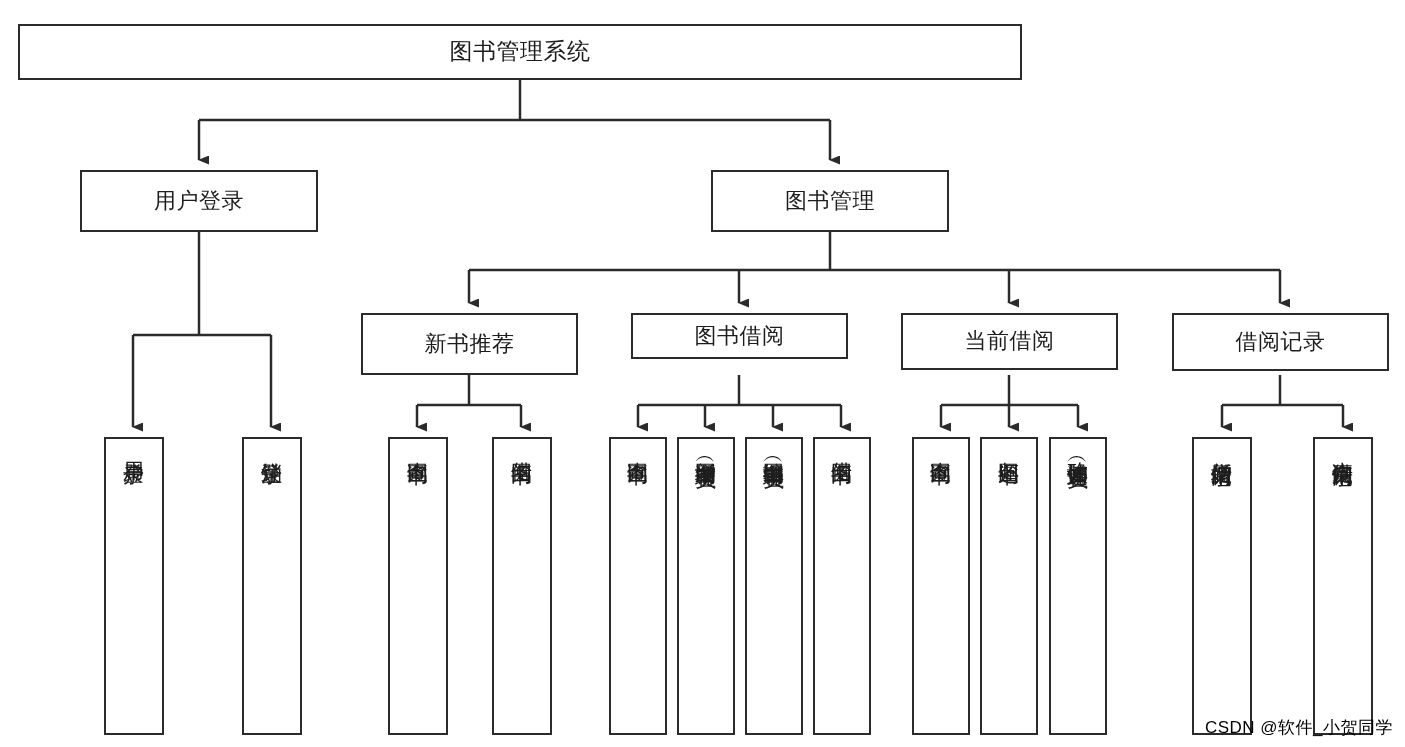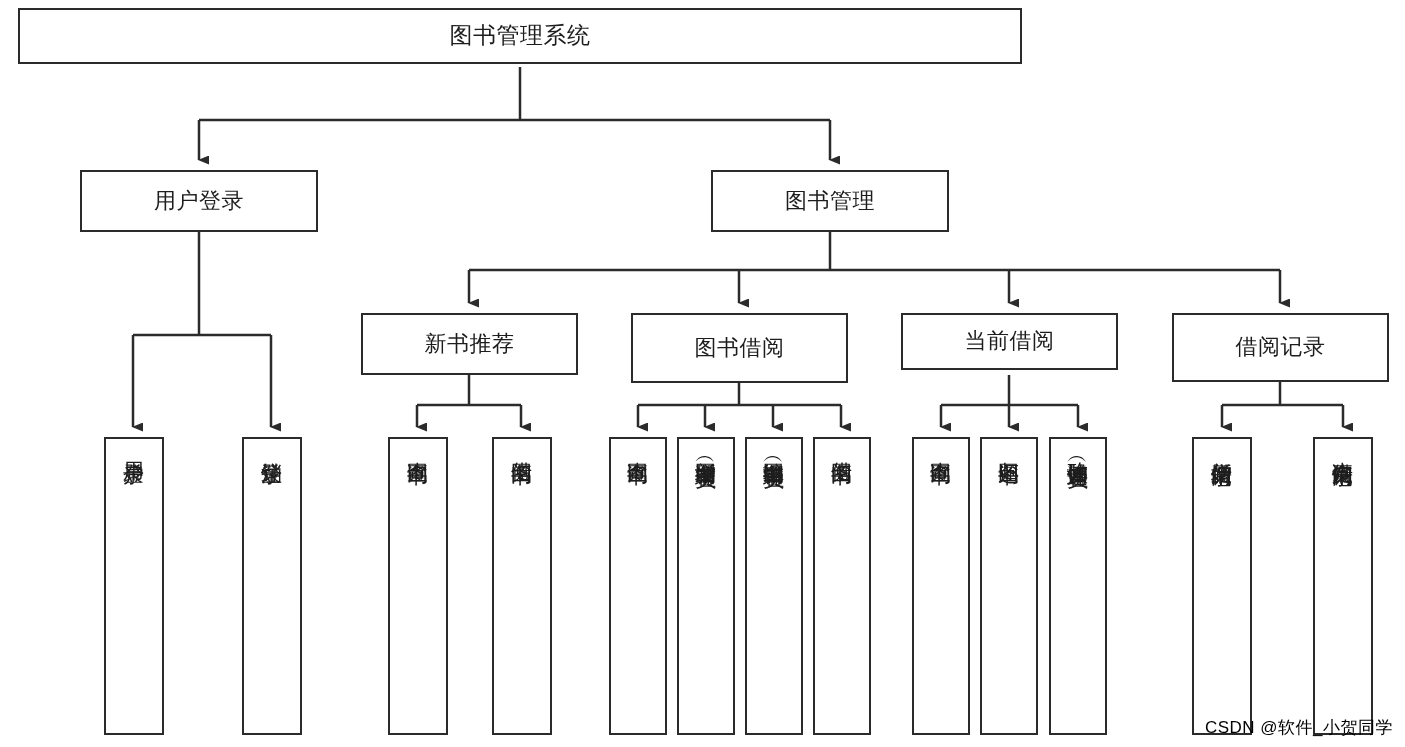--- a/index.html
+++ b/index.html
@@ -123,41 +123,41 @@
       <path d="M1009,405 L1009,427" marker-end="url(#arrowhead)"></path>
       <path d="M1078,405 L1078,427" marker-end="url(#arrowhead)"></path>
 
       <path d="M1280,375 L1280,405"></path>
       <path d="M1222,405 L1343,405"></path>
       <path d="M1222,405 L1222,427" marker-end="url(#arrowhead)"></path>
       <path d="M1343,405 L1343,427" marker-end="url(#arrowhead)"></path>
     </g>
   </svg>
 
-  <div class="node node-horizontal node-root" style="left:18px; top:8px; width:1004px; height:56px;">
+  <div class="node node-horizontal node-root" style="left:18px; top:24px; width:1004px; height:56px;">
     <span class="node-label">图书管理系统</span>
   </div>
 
   <div class="node node-horizontal" style="left:80px; top:170px; width:238px; height:62px;">
     <span class="node-label">用户登录</span>
   </div>
   <div class="node node-horizontal" style="left:711px; top:170px; width:238px; height:62px;">
     <span class="node-label">图书管理</span>
   </div>
 
   <div class="node node-horizontal" style="left:361px; top:313px; width:217px; height:62px;">
     <span class="node-label">新书推荐</span>
   </div>
-  <div class="node node-horizontal" style="left:631px; top:313px; width:217px; height:70px;">
+  <div class="node node-horizontal" style="left:631px; top:313px; width:217px; height:46px;">
     <span class="node-label">图书借阅</span>
   </div>
   <div class="node node-horizontal" style="left:901px; top:313px; width:217px; height:57px;">
     <span class="node-label">当前借阅</span>
   </div>
-  <div class="node node-horizontal" style="left:1172px; top:313px; width:217px; height:69px;">
+  <div class="node node-horizontal" style="left:1172px; top:313px; width:217px; height:58px;">
     <span class="node-label">借阅记录</span>
   </div>
 
   <div class="node node-vertical" style="left:104px; top:437px; width:60px; height:298px;">
     <span class="node-label">用户登录</span>
   </div>
   <div class="node node-vertical" style="left:242px; top:437px; width:60px; height:298px;">
     <span class="node-label">注销登录</span>
   </div>
 

